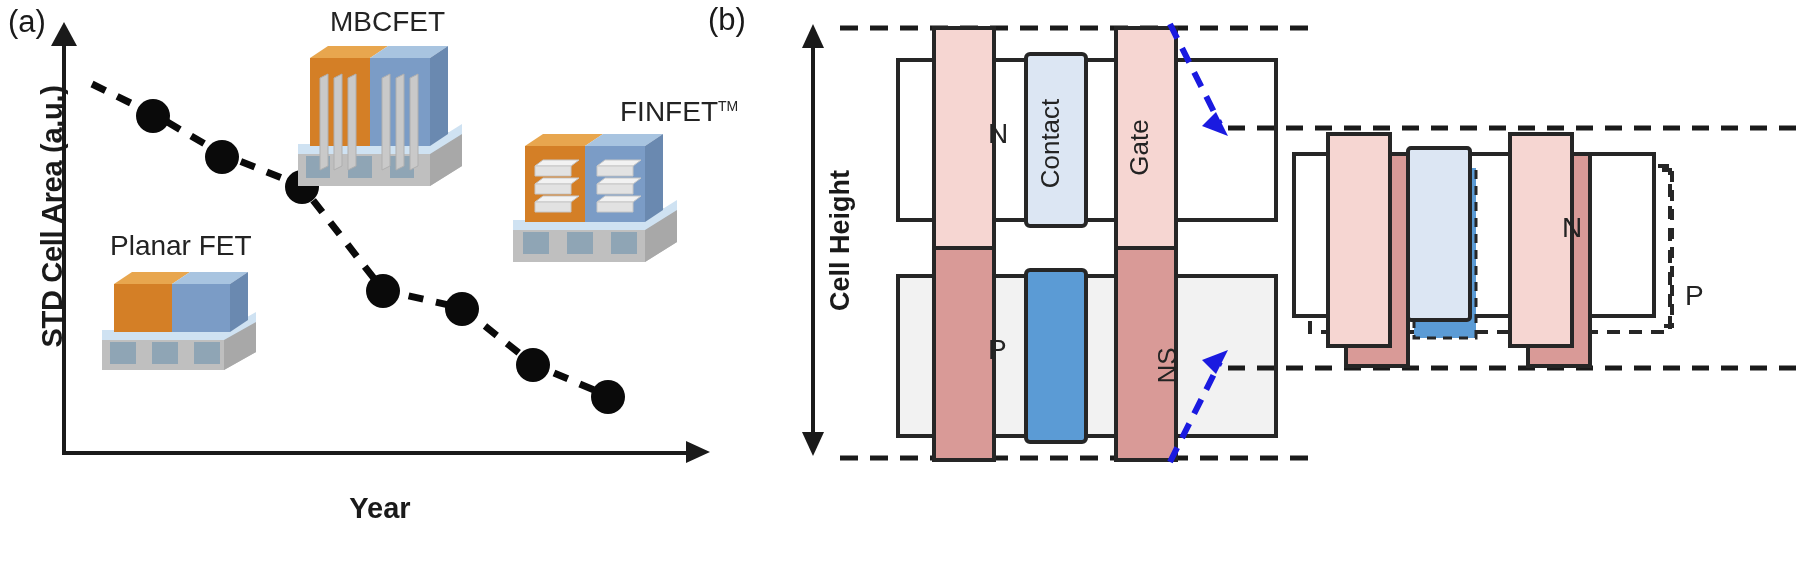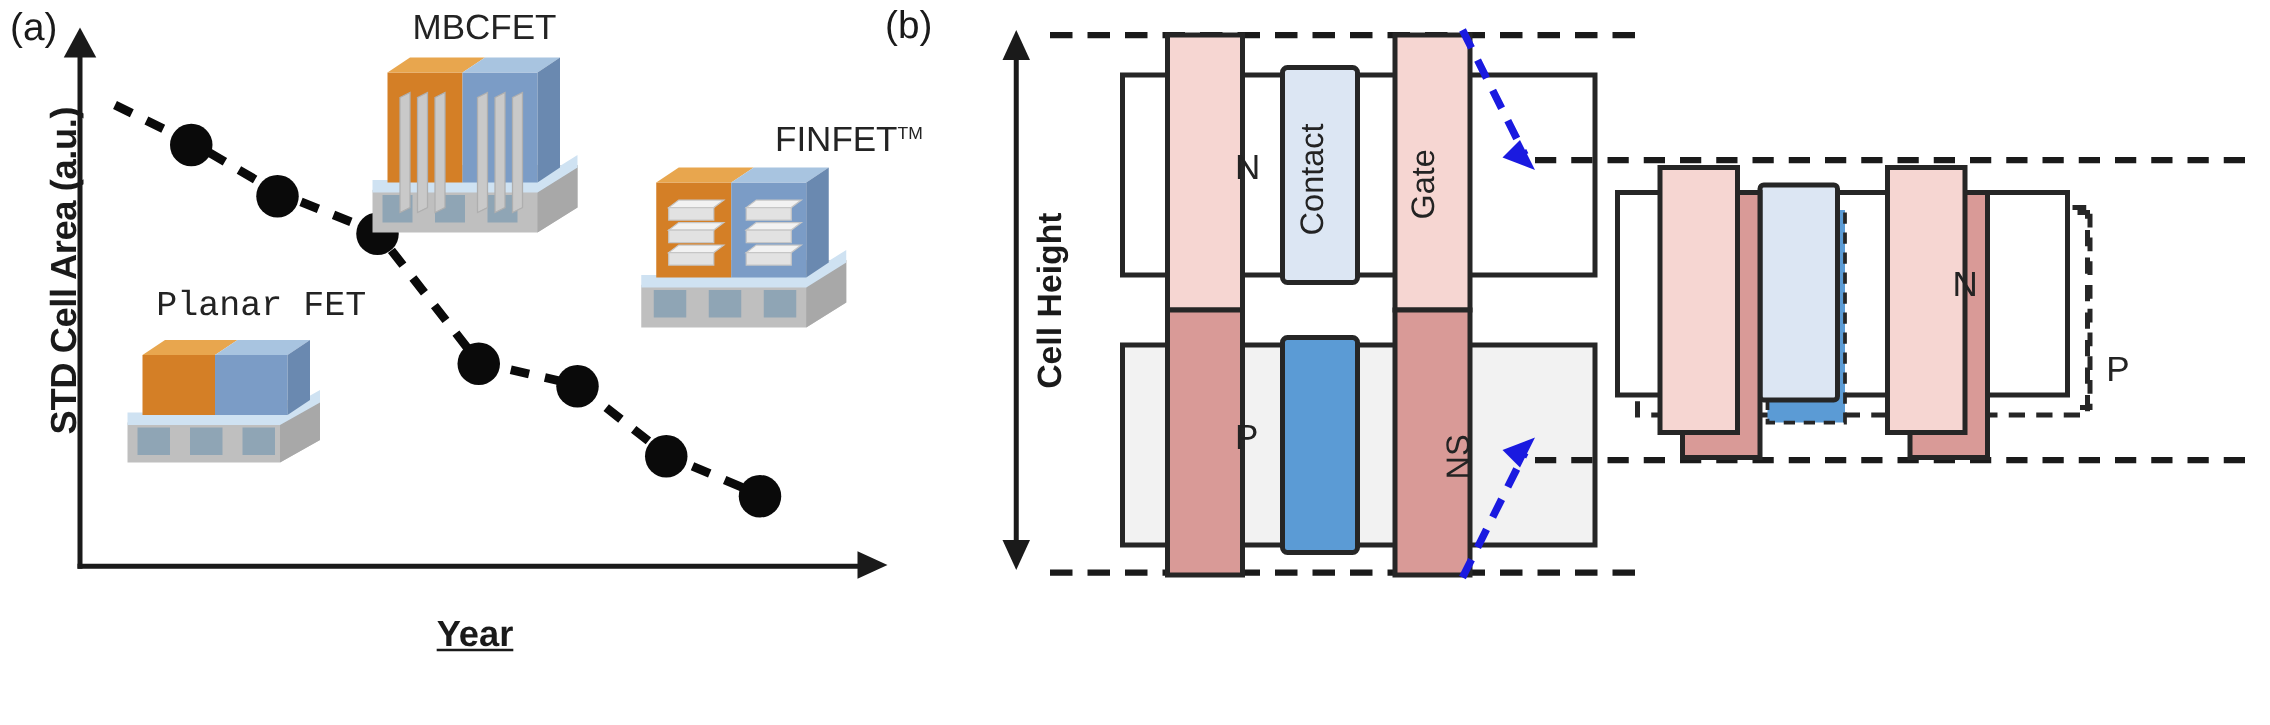--- a/index.html
+++ b/index.html
@@ -19,21 +19,21 @@
   #y-arrow{left:51px;top:22px;width:0;height:0;
            border-left:13px solid transparent;border-right:13px solid transparent;
            border-bottom:24px solid #1a1a1a;}
   #x-arrow{left:686px;top:441px;width:0;height:0;
            border-top:11px solid transparent;border-bottom:11px solid transparent;
            border-left:24px solid #1a1a1a;}
 
   #ylabel{left:-148px;top:200px;width:400px;text-align:center;
           transform:rotate(-90deg);font-size:29px;font-weight:bold;letter-spacing:-0.3px;}
   #xlabel{left:250px;top:492px;width:260px;text-align:center;
-          font-size:29px;font-weight:bold;text-decoration:underline;}
+          font-size:29px;font-weight:bold;}
 
   .marker{width:34px;height:34px;border-radius:50%;background:#0a0a0a;}
   #series-svg{left:0;top:0;width:760px;height:580px;pointer-events:none;}
 
   .dev-label{font-size:28px;color:#232323;white-space:nowrap;}
   .dev-label sup{font-size:14px;vertical-align:super;margin-top:29px;}
 
   
   .dev{position:absolute;}
   .dev svg{display:block;}
@@ -65,21 +65,21 @@
   </svg>
 
   <div class="abs marker" style="left:136px;top:99px;"></div>
   <div class="abs marker" style="left:205px;top:140px;"></div>
   <div class="abs marker" style="left:285px;top:170px;"></div>
   <div class="abs marker" style="left:366px;top:274px;"></div>
   <div class="abs marker" style="left:445px;top:292px;"></div>
   <div class="abs marker" style="left:516px;top:348px;"></div>
   <div class="abs marker" style="left:591px;top:380px;"></div>
 
-  <div class="abs dev-label" style="left:125px;top:230px;font-family:Liberation Mono, monospace;">Planar FET</div>
+  <div class="abs dev-label" style="left:110px;top:230px;">Planar FET</div>
   <div class="dev" style="left:96px;top:268px;">
     <svg width="180" height="106" viewBox="0 0 180 106">
 
       <polygon points="6,70 128,70 160,52 160,84 128,102 6,102" fill="#BFBFBF" stroke="none"></polygon>
       <polygon points="6,70 128,70 160,52 38,52" fill="#D6D6D6"></polygon>
       <polygon points="128,70 160,52 160,84 128,102" fill="#A8A8A8"></polygon>
 
       <rect x="14" y="74" width="26" height="22" fill="#8FA5B5"></rect>
       <rect x="56" y="74" width="26" height="22" fill="#8FA5B5"></rect>
       <rect x="98" y="74" width="26" height="22" fill="#8FA5B5"></rect>

